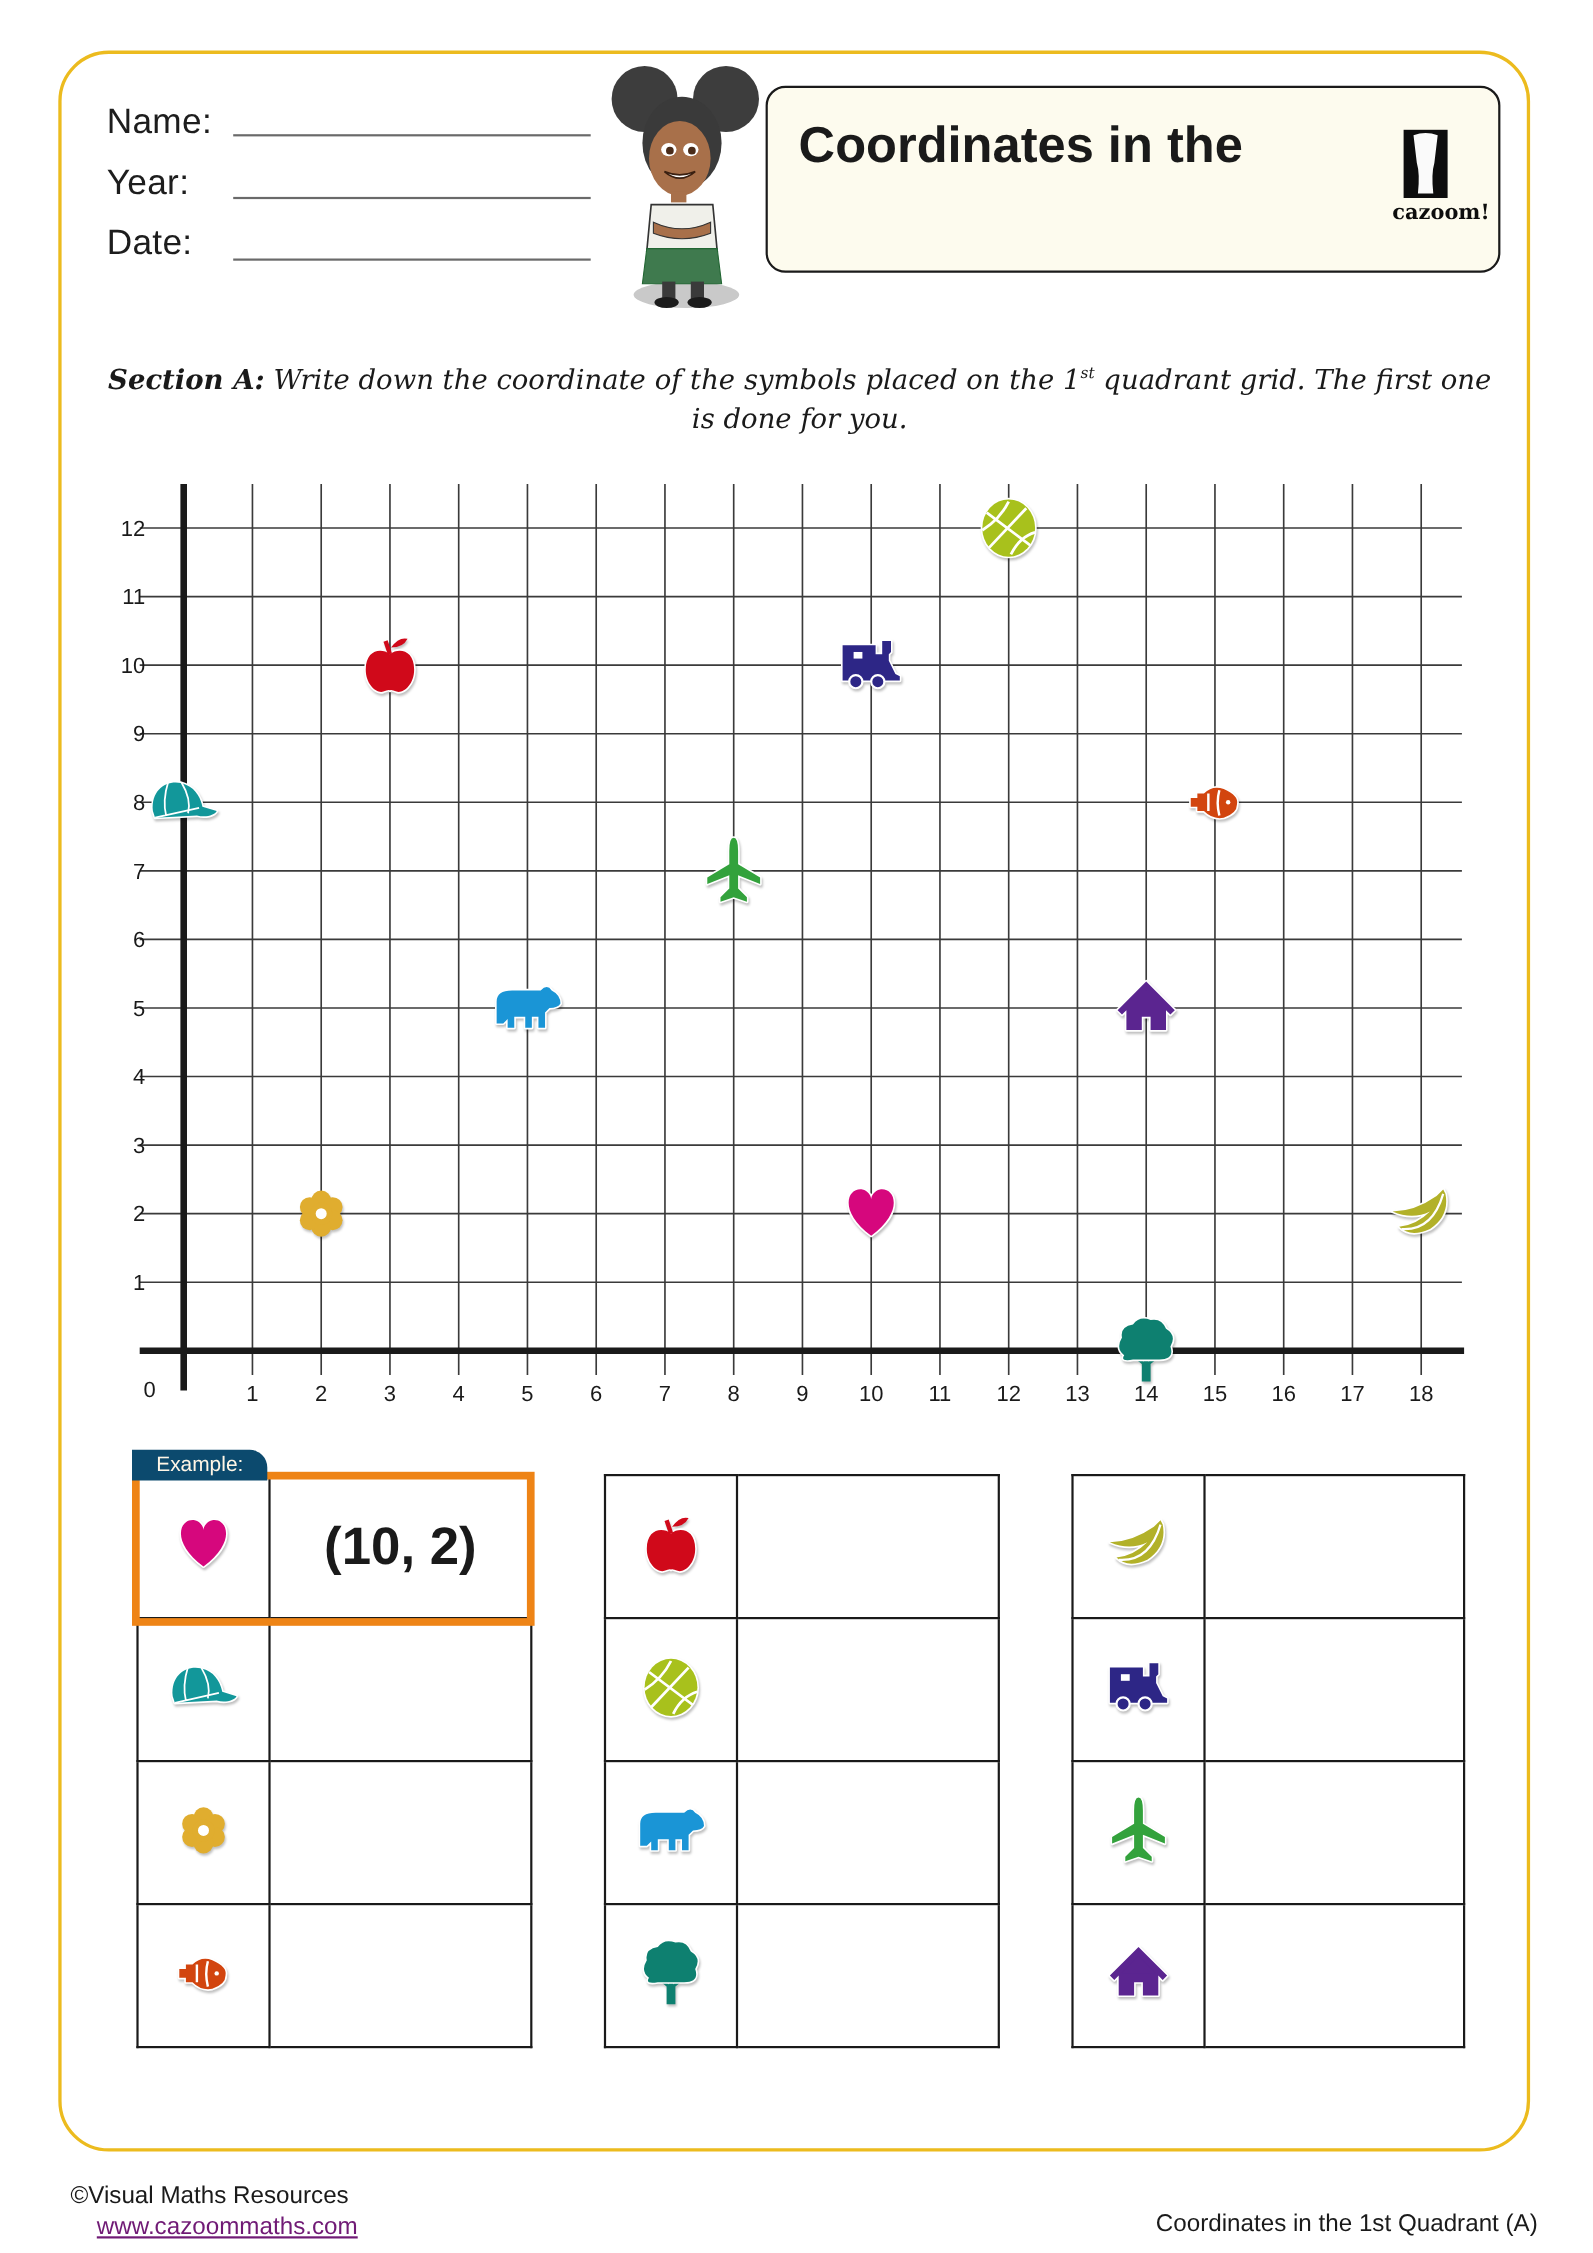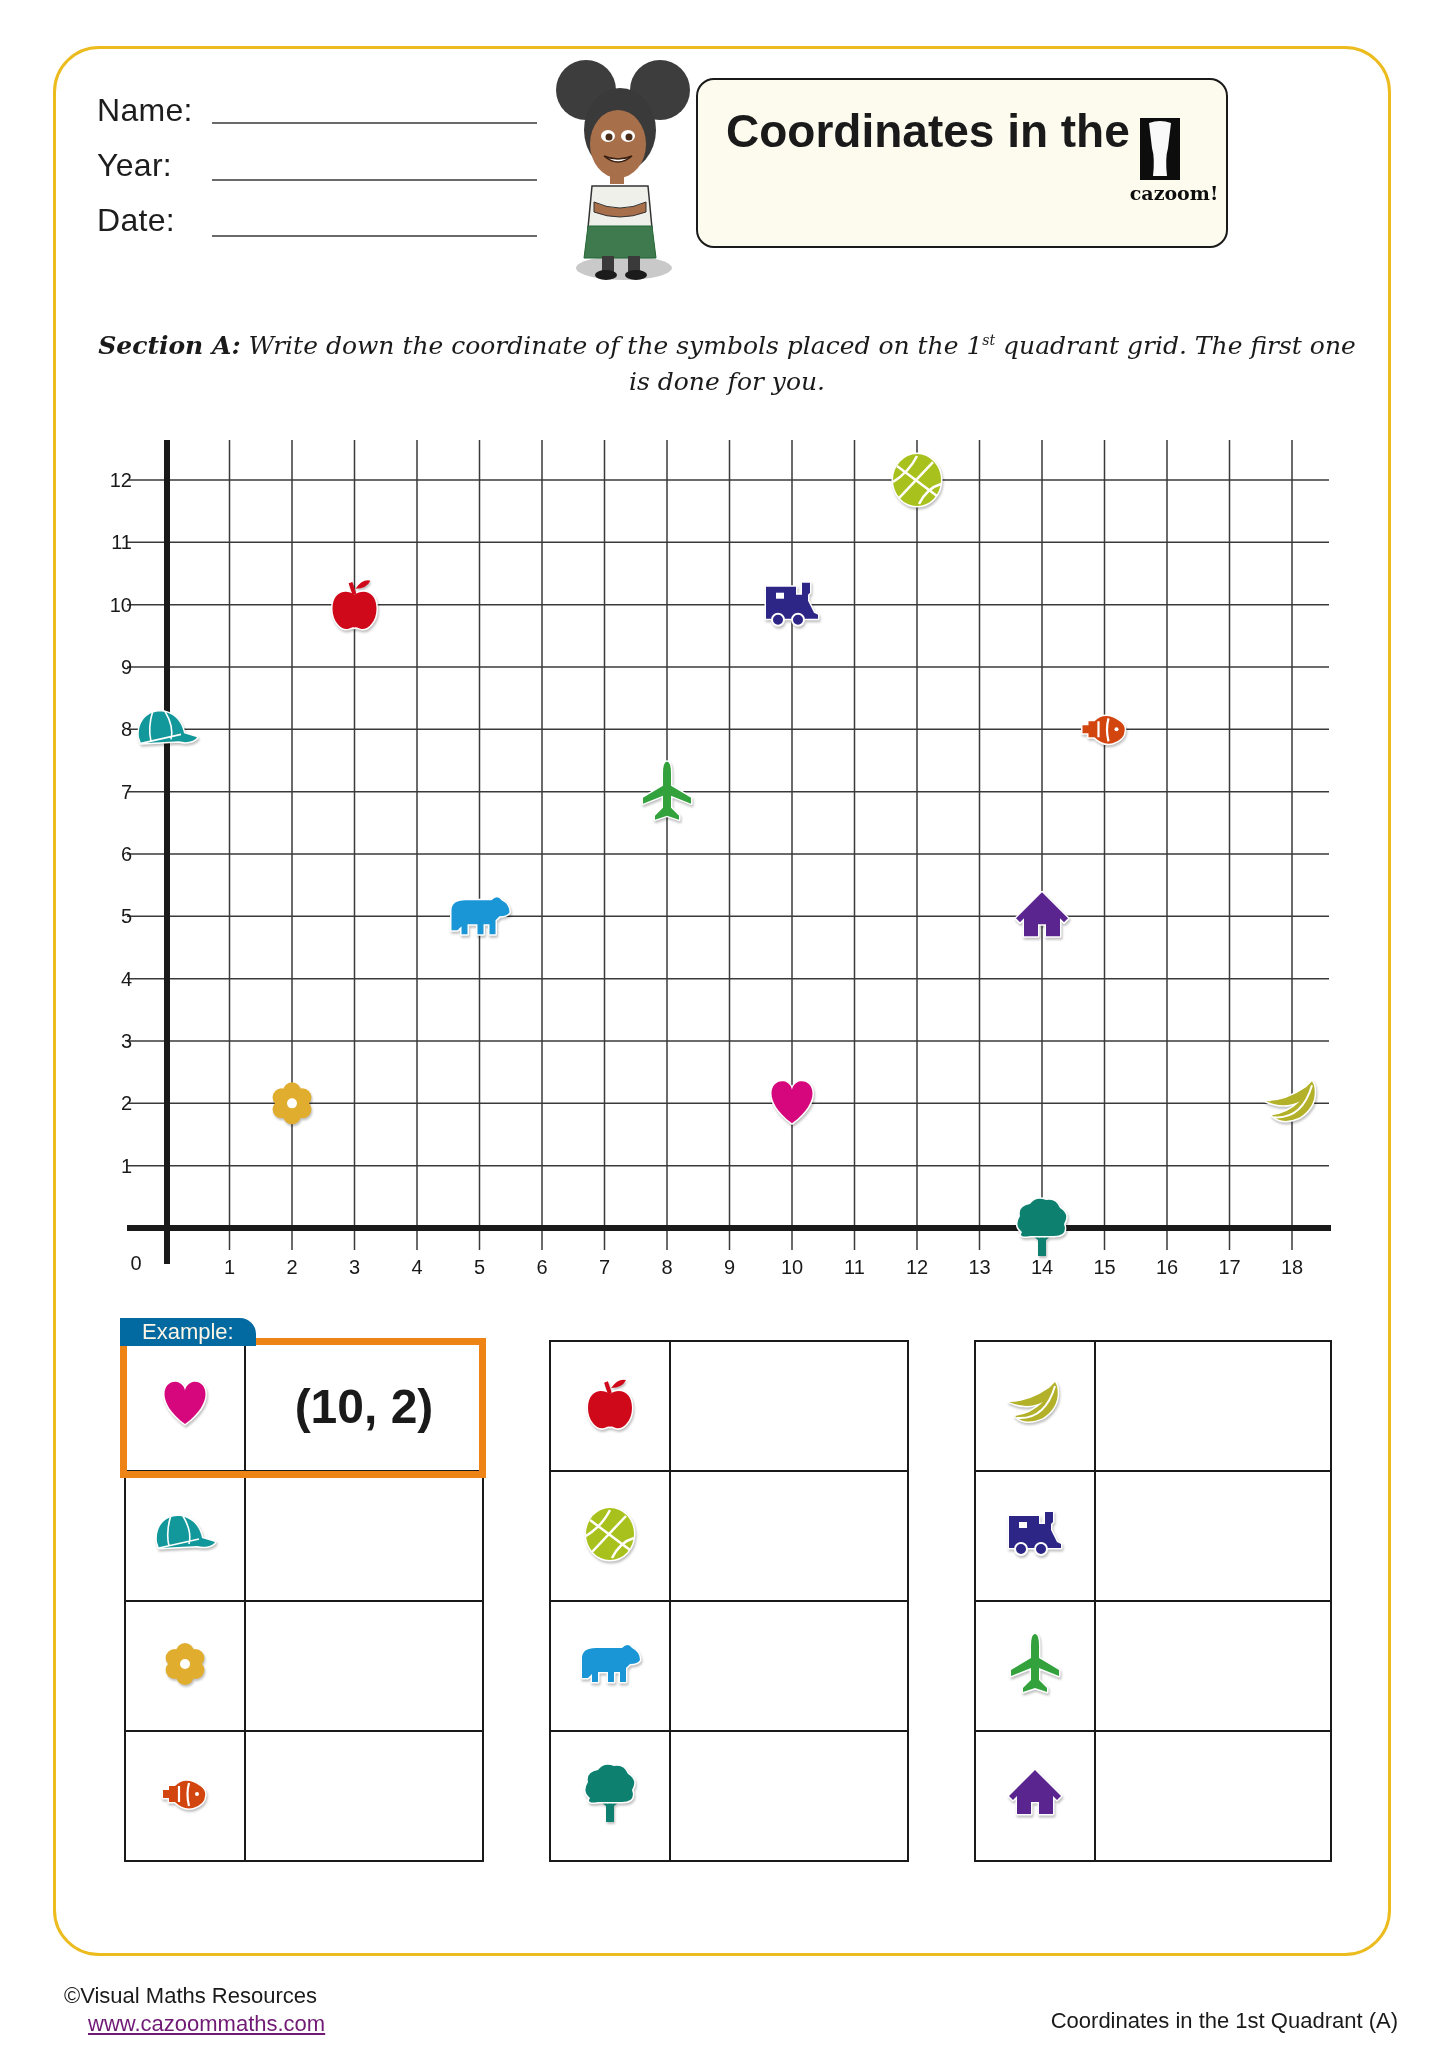--- a/index.html
+++ b/index.html
@@ -1,35 +1,35 @@
 <!DOCTYPE html>
 <html><head>
 <meta charset="utf-8">
 <style>
   html, body { margin:0; padding:0; background:#ffffff; }
   body { width:1448px; height:2048px; position:relative; overflow:hidden; font-family:"Liberation Sans", sans-serif; color:#1a1a1a; }
   .abs { position:absolute; }
   .frame { position:absolute; left:53px; top:46px; width:1338px; height:1910px; border:3px solid #ecbb1e; border-radius:46px; box-sizing:border-box; }
   .field-label { position:absolute; left:97px; font-size:32px; font-weight:normal; color:#1d1d1d; letter-spacing:0.3px; }
   .field-line { position:absolute; left:212px; width:325px; height:0; border-top:2px solid #6a6a6a; }
-  .title-box { position:absolute; left:696px; top:78px; width:532px; height:170px; background:#fdfbee; border:2.5px solid #1a1a1a; border-radius:18px; box-sizing:border-box; }
+  .title-box { position:absolute; left:696px; top:78px; width:668px; height:170px; background:#fdfbee; border:2.5px solid #1a1a1a; border-radius:18px; box-sizing:border-box; }
   .title-text { position:absolute; left:28px; top:22px; font-size:46px; font-weight:bold; line-height:58px; color:#1a1a1a; }
   .title-text sup { font-size:26px; vertical-align:top; position:relative; top:-2px; }
   .logo { position:absolute; right:18px; top:38px; width:100px; height:90px; }
   .logo-box { position:absolute; left:32px; top:0; width:40px; height:62px; background:#0d0d0d; }
   .logo-text { position:absolute; left:0; top:64px; width:100px; text-align:center; font-family:"DejaVu Serif", serif; font-weight:bold; font-size:19px; color:#0d0d0d;margin-left:16px; }
   .instructions { position:absolute; left:92px; top:322px; width:1270px; font-family:"DejaVu Serif", serif; font-style:italic; font-size:25px; line-height:36px; color:#1a1a1a;text-align:center; }
   .instructions b { font-weight:bold; }
   .grid-svg { position:absolute; left:0; top:0; }
   .answer-table { position:absolute; border-collapse:collapse; }
   .answer-table td { border:2.5px solid #1a1a1a; padding:0; height:128px; }
   .answer-table td.icon-cell { width:118px; text-align:center; vertical-align:middle; }
   .answer-table td.answer-cell { text-align:center; vertical-align:middle; font-size:48px; font-weight:bold; color:#1a1a1a; }
   .example-box { position:absolute; left:120px; top:1338px; width:366px; height:140px; border:7px solid #ee8416; box-sizing:border-box; pointer-events:none; }
-  .example-tab { position:absolute; left:120px; top:1318px; height:28px; padding:0 22px 0 22px; background:#0369a1; color:#fff6e6; font-size:22px; line-height:28px; border-radius:0 16px 0 0; }
+  .example-tab { position:absolute; left:120px; top:1318px; height:28px; padding:0 22px 0 22px; background:#0c4a6e; color:#fff6e6; font-size:19px; line-height:28px; border-radius:0 16px 0 0; }
   .footer-left { position:absolute; left:64px; top:1982px; font-size:22px; line-height:28px; color:#1a1a1a; }
   .footer-left a { color:#701a75; text-decoration:underline;margin-left:24px; }
   .footer-right { position:absolute; right:50px; top:2008px; font-size:22px; color:#1a1a1a; }
 </style>
 </head>
 <body>
 
 <div class="frame"></div>
 
 <div>

